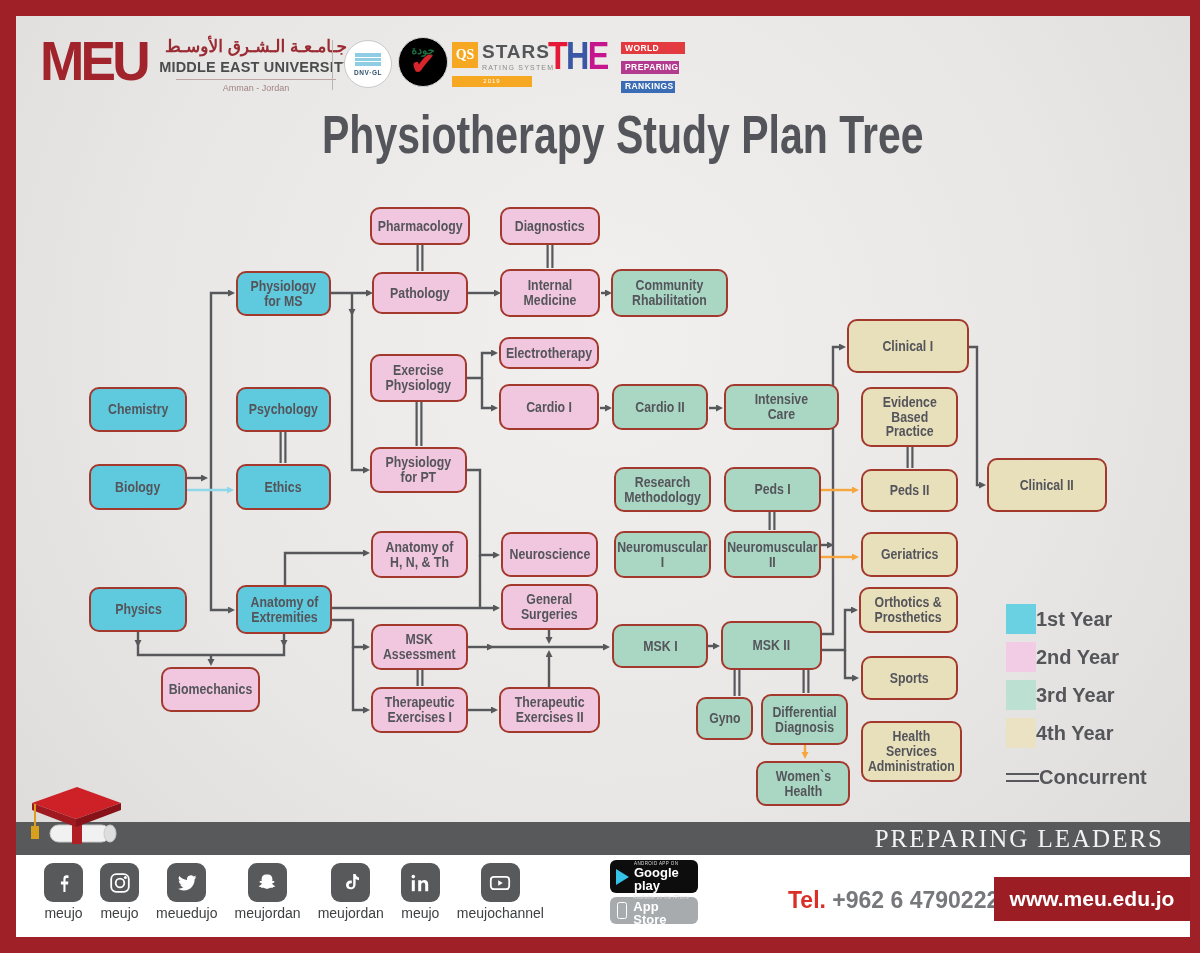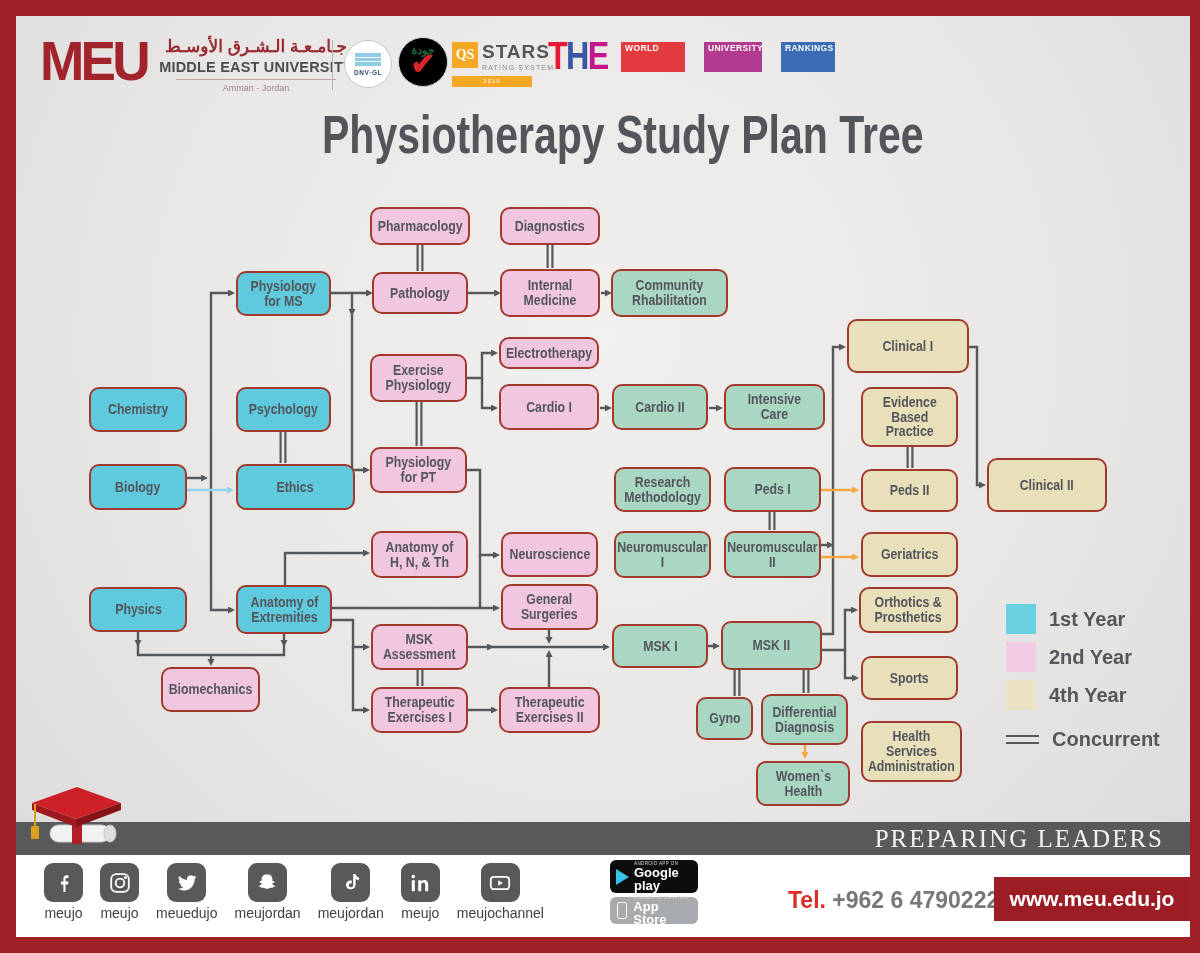--- a/index.html
+++ b/index.html
@@ -29,41 +29,41 @@
   .qs-top{display:flex;gap:4px;align-items:flex-start;}
   .qs-sq{width:26px;height:26px;background:var(--qs-orange);color:#fff;font-weight:bold;font-size:14px;
         display:flex;align-items:center;justify-content:center;font-family:"Liberation Serif",serif;}
   .qs-stars{font-size:19px;font-weight:bold;color:#55565a;letter-spacing:1px;line-height:1;}
   .qs-sub{font-size:7px;color:#8b8b8b;letter-spacing:1.2px;margin-top:3px;}
   .qs-bar{margin-top:5px;width:80px;height:11px;background:var(--qs-orange);color:#fff;
         font-size:6px;text-align:center;line-height:11px;letter-spacing:1px;}
   .badge-the{position:absolute;left:548px;top:40px;display:flex;gap:3px;}
   .the-word{font-size:38px;font-weight:bold;line-height:.85;letter-spacing:-2px;transform:scaleX(.85);transform-origin:left;}
   .t1{color:#e51937}.t2{color:#3a57a5}.t3{color:#c6168d}
-  .the-bars{display:flex;flex-direction:row;gap:19px;margin-top:2px;}
+  .the-bars{display:flex;flex-direction:column;gap:7px;margin-top:2px;}
   .the-bars div{color:#fff;font-size:8.5px;font-weight:bold;padding:1.5px 4px;letter-spacing:.4px;line-height:1.1;}
   .the-b1{background:var(--the-red);width:56px;}
   .the-b2{background:var(--the-purple);width:50px;}
   .the-b3{background:var(--the-blue);width:46px;}
   
   .page-title{position:absolute;top:106px;left:0;width:100%;text-align:center;margin-left:20px;}
   .page-title span{display:inline-block;font-size:50px;font-weight:bold;color:#54555a;
         transform:scale(.82,1.08);letter-spacing:0;}
   
   #edges-svg{position:absolute;left:0;top:0;z-index:2;pointer-events:none;}
   #nodes{position:absolute;left:0;top:0;width:100%;height:100%;z-index:3;}
   .box{position:absolute;box-sizing:border-box;border:2.6px solid var(--box-border);border-radius:10px;
         display:flex;align-items:center;justify-content:center;text-align:center;
         color:#54555b;font-weight:bold;font-size:14px;line-height:1.07;}
   .box .lbl{white-space:pre-line;transform:scaleX(.88);}
   .y1{background:var(--year1);} .y2{background:var(--year2);}
   .y3{background:var(--year3);} .y4{background:var(--year4);}
   
   #legend{position:absolute;left:1006px;top:604px;z-index:3;}
-  .legend-row{display:flex;align-items:center;gap:13px;margin-bottom:8px;height:30px;}
+  .legend-row{display:flex;align-items:center;margin-bottom:8px;height:30px;}
   .legend-swatch{width:30px;height:30px;display:inline-block;}
   .legend-label{font-size:20px;font-weight:bold;color:#55565a;white-space:nowrap;}
   .legend-row.concurrent{margin-top:14px;}
   .concurrent-sym{width:33px;height:5px;border-top:2.6px solid var(--line);border-bottom:2.6px solid var(--line);}
   
   .band{position:absolute;left:16px;right:16px;top:822px;height:33px;background:var(--band-gray);z-index:4;}
   .preparing{text-align:right;padding-right:26px;font-family:"Liberation Serif",serif;font-size:25px;
         color:#f2f2f2;letter-spacing:2px;line-height:33px;}
   .cap{position:absolute;left:20px;top:776px;z-index:6;}
   .footer{position:absolute;left:16px;right:16px;top:855px;height:82px;background:#ffffff;z-index:4;}
@@ -120,21 +120,21 @@
         <div class="qs-stars">STARS</div>
         <div class="qs-sub">RATING SYSTEM</div>
       </div>
     </div>
     <div class="qs-bar">2019</div>
   </div>
   <div class="badge-the">
     <div class="the-word"><span class="t1">T</span><span class="t2">H</span><span class="t3">E</span></div>
     <div class="the-bars">
       <div class="the-b1">WORLD</div>
-      <div class="the-b2">UNIVERSITY</div>
+      <div class="the-b2">PREPARING</div>
       <div class="the-b3">RANKINGS</div>
     </div>
   </div>
 
   <div class="page-title"><span>Physiotherapy Study Plan Tree</span></div>
 
   <svg id="edges-svg" width="1200" height="953" viewBox="0 0 1200 953">
       <defs>
         <marker id="arrow-dark" markerWidth="8" markerHeight="8" refX="1" refY="3.5" orient="auto" markerUnits="userSpaceOnUse">
           <path d="M0,0 L7,3.5 L0,7 Z" fill="#57585b"></path>
@@ -233,39 +233,39 @@
       </div>
       <div class="box y2" style="left: 499px; top: 337px; width: 100px; height: 32px;">
         <span class="lbl">Electrotherapy</span>
       </div>
       <div class="box y2" style="left: 499px; top: 384px; width: 100px; height: 46px;">
         <span class="lbl">Cardio I</span>
       </div>
       <div class="box y3" style="left: 612px; top: 384px; width: 96px; height: 46px;">
         <span class="lbl">Cardio II</span>
       </div>
-      <div class="box y3" style="left: 724px; top: 384px; width: 101px; height: 46px;">
+      <div class="box y3" style="left: 724px; top: 384px; width: 115px; height: 46px;">
         <span class="lbl">Intensive
 Care</span>
       </div>
       <div class="box y1" style="left: 89px; top: 387px; width: 98px; height: 45px;">
         <span class="lbl">Chemistry</span>
       </div>
       <div class="box y1" style="left: 236px; top: 387px; width: 95px; height: 45px;">
         <span class="lbl">Psychology</span>
       </div>
       <div class="box y4" style="left: 861px; top: 387px; width: 97px; height: 60px;">
         <span class="lbl">Evidence
 Based
 Practice</span>
       </div>
       <div class="box y1" style="left: 89px; top: 464px; width: 98px; height: 46px;">
         <span class="lbl">Biology</span>
       </div>
-      <div class="box y1" style="left: 236px; top: 464px; width: 119px; height: 46px;">
+      <div class="box y1" style="left: 236px; top: 464px; width: 95px; height: 46px;">
         <span class="lbl">Ethics</span>
       </div>
       <div class="box y2" style="left: 370px; top: 447px; width: 97px; height: 46px;">
         <span class="lbl">Physiology
 for PT</span>
       </div>
       <div class="box y3" style="left: 614px; top: 467px; width: 97px; height: 45px;">
         <span class="lbl">Research
 Methodology</span>
       </div>
@@ -353,20 +353,24 @@
       </div>
     </div>
   <div id="legend">
       <div class="legend-row">
         <span class="legend-swatch" style="background: rgb(106, 209, 226);"></span>
         <span class="legend-label">1st Year</span>
       </div>
       <div class="legend-row">
         <span class="legend-swatch" style="background: rgb(242, 204, 229);"></span>
         <span class="legend-label">2nd Year</span>
+      </div>
+      <div class="legend-row">
+        <span class="legend-swatch" style="background: rgb(188, 225, 211);"></span>
+        <span class="legend-label">3rd Year</span>
       </div>
       <div class="legend-row">
         <span class="legend-swatch" style="background: rgb(235, 226, 196);"></span>
         <span class="legend-label">4th Year</span>
       </div>
       <div class="legend-row concurrent">
         <span class="concurrent-sym"></span>
         <span class="legend-label">Concurrent</span>
       </div>
     </div>

